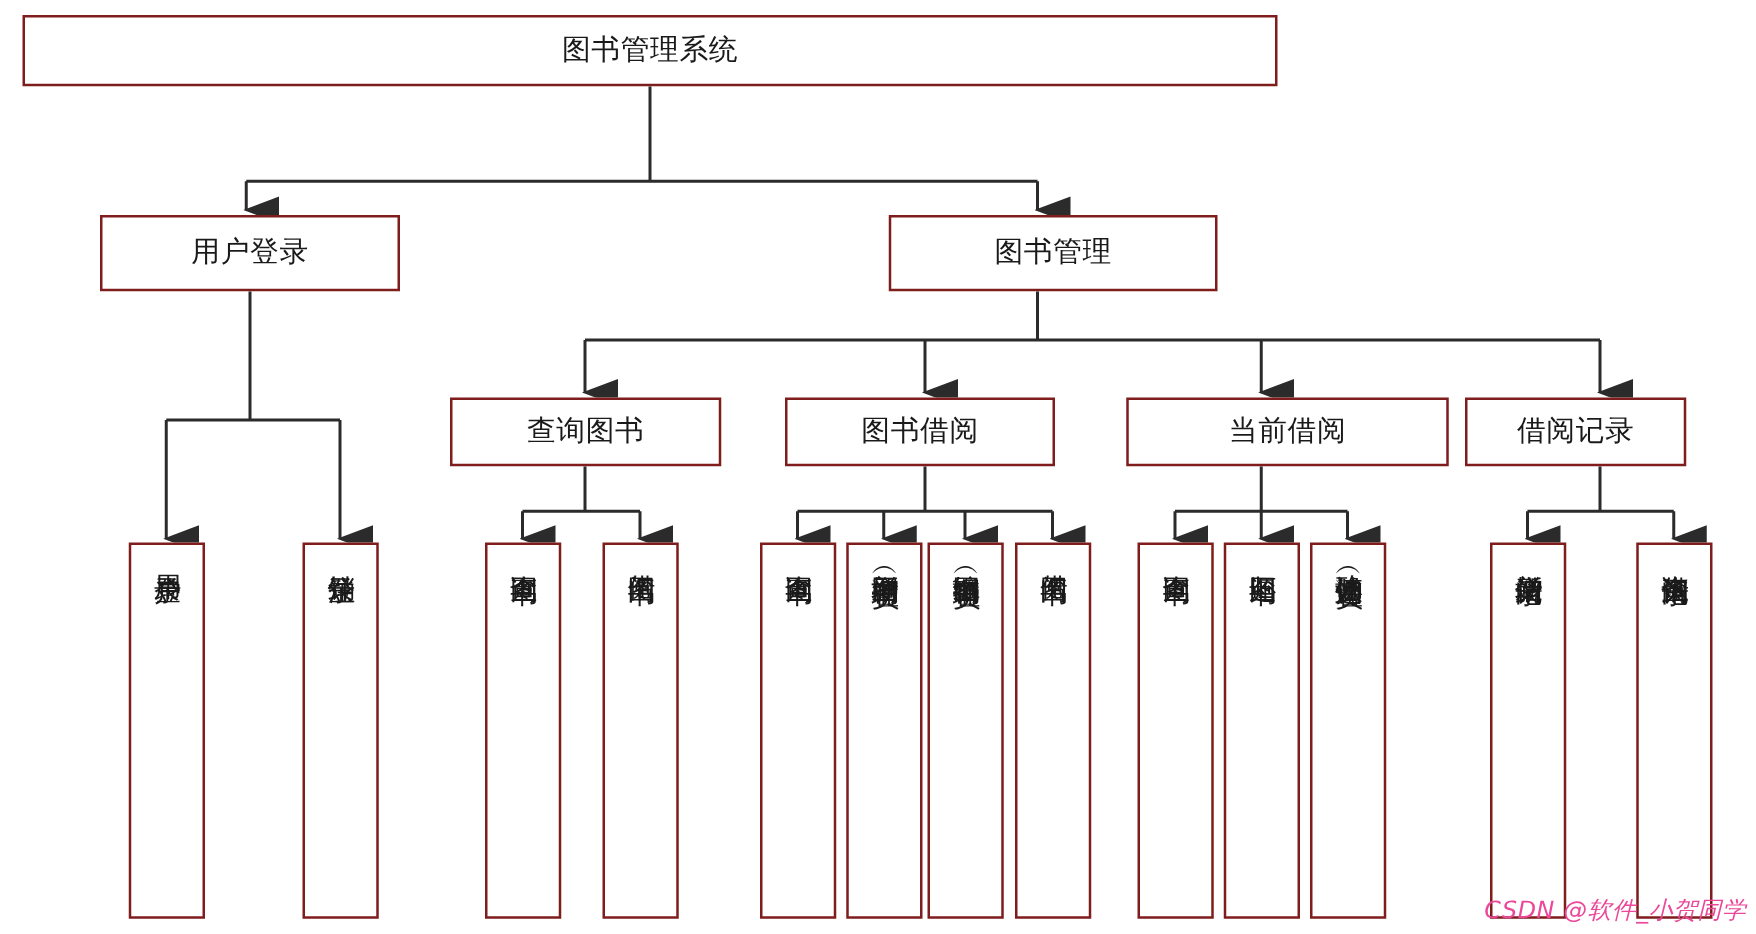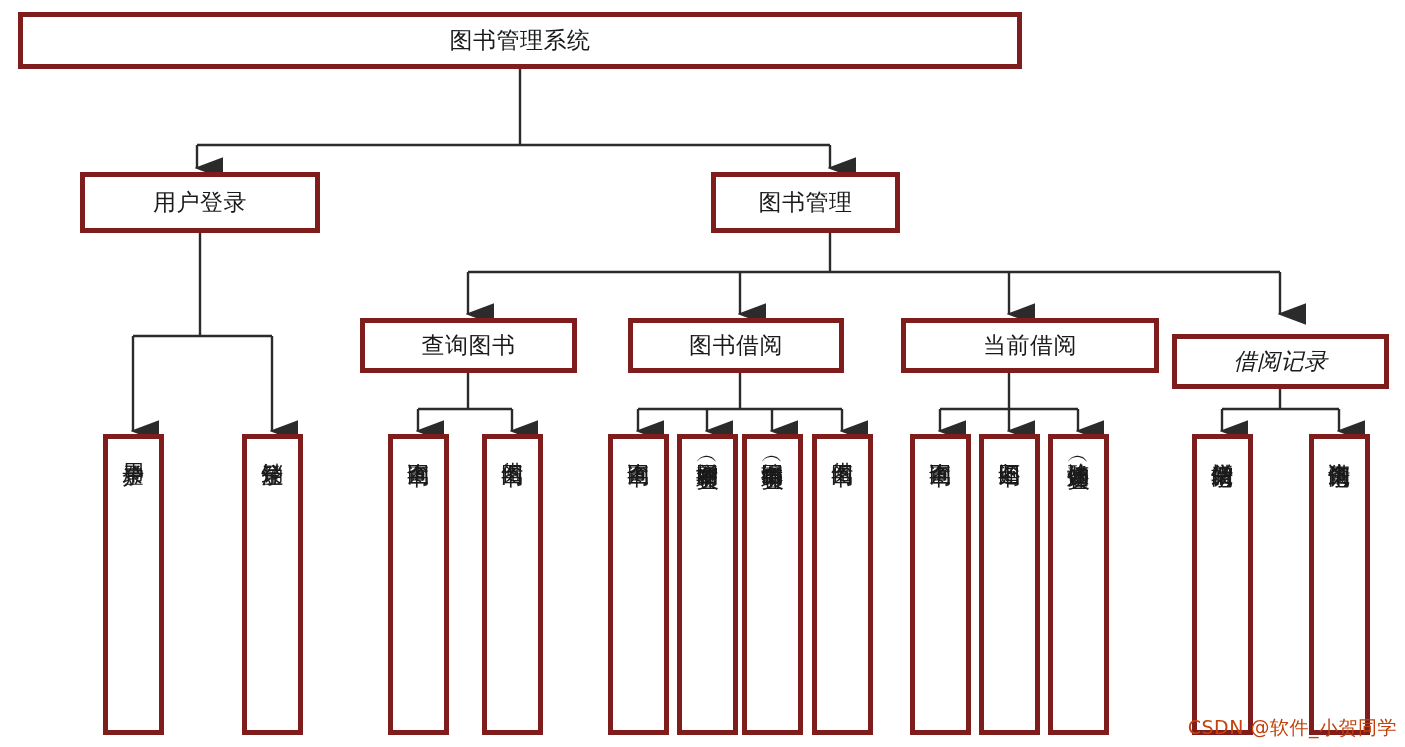--- a/index.html
+++ b/index.html
@@ -22,21 +22,21 @@
     left: 0;
     top: 0;
     width: 1405px;
     height: 747px;
     pointer-events: none;
   }
   .node {
     position: absolute;
     box-sizing: border-box;
     background: #ffffff;
-    border: 5px solid #7f1d1d;
+    border: 2px solid #7f1d1d;
     display: flex;
     align-items: center;
     justify-content: center;
     color: #1a1a1a;
   }
   .node-label {
     display: block;
     text-align: center;
     line-height: 1.28;
     letter-spacing: 0.5px;
@@ -57,24 +57,25 @@
     text-orientation: upright;
     font-size: 22px;
     line-height: 1.06;
     letter-spacing: 1px;
   }
   #watermark {
     position: absolute;
     right: 8px;
     bottom: 6px;
     font-size: 19px;
-    color: #c2410c;
+    color: #ec4899;
     letter-spacing: 0.5px;
     white-space: nowrap;
     pointer-events: none;
+    font-style: italic;
   }
 </style>
 </head>
 <body>
 
 <div id="diagram-root">
 
   <svg id="edges-layer" viewBox="0 0 1405 747" width="1405" height="747" xmlns="http://www.w3.org/2000/svg">
     <defs>
       <marker id="arrow" viewBox="0 0 10 12" refX="5" refY="11" markerWidth="10" markerHeight="12" orient="auto-start-reverse">
@@ -127,34 +128,34 @@
     </g>
   </svg>
 
   <div class="node root horizontal" style="left:18px; top:12px; width:1004px; height:57px;">
     <span class="node-label">图书管理系统</span>
   </div>
 
   <div class="node horizontal" style="left:80px; top:172px; width:240px; height:61px;">
     <span class="node-label">用户登录</span>
   </div>
-  <div class="node horizontal" style="left:711px; top:172px; width:189px; height:61px;">
+  <div class="node horizontal" style="left:711px; top:172px; width:263px; height:61px;">
     <span class="node-label">图书管理</span>
   </div>
 
   <div class="node horizontal" style="left:360px; top:318px; width:217px; height:55px;">
     <span class="node-label">查询图书</span>
   </div>
   <div class="node horizontal" style="left:628px; top:318px; width:216px; height:55px;">
     <span class="node-label">图书借阅</span>
   </div>
   <div class="node horizontal" style="left:901px; top:318px; width:258px; height:55px;">
     <span class="node-label">当前借阅</span>
   </div>
-  <div class="node horizontal" style="left:1172px; top:334px; width:217px; height:55px;font-style:italic;">
+  <div class="node horizontal" style="left:1172px; top:318px; width:177px; height:55px;">
     <span class="node-label">借阅记录</span>
   </div>
 
   <div class="node vertical" style="left:103px; top:434px; width:61px; height:301px;">
     <span class="node-label">用户登录</span>
   </div>
   <div class="node vertical" style="left:242px; top:434px; width:61px; height:301px;">
     <span class="node-label">注销登录</span>
   </div>
 

